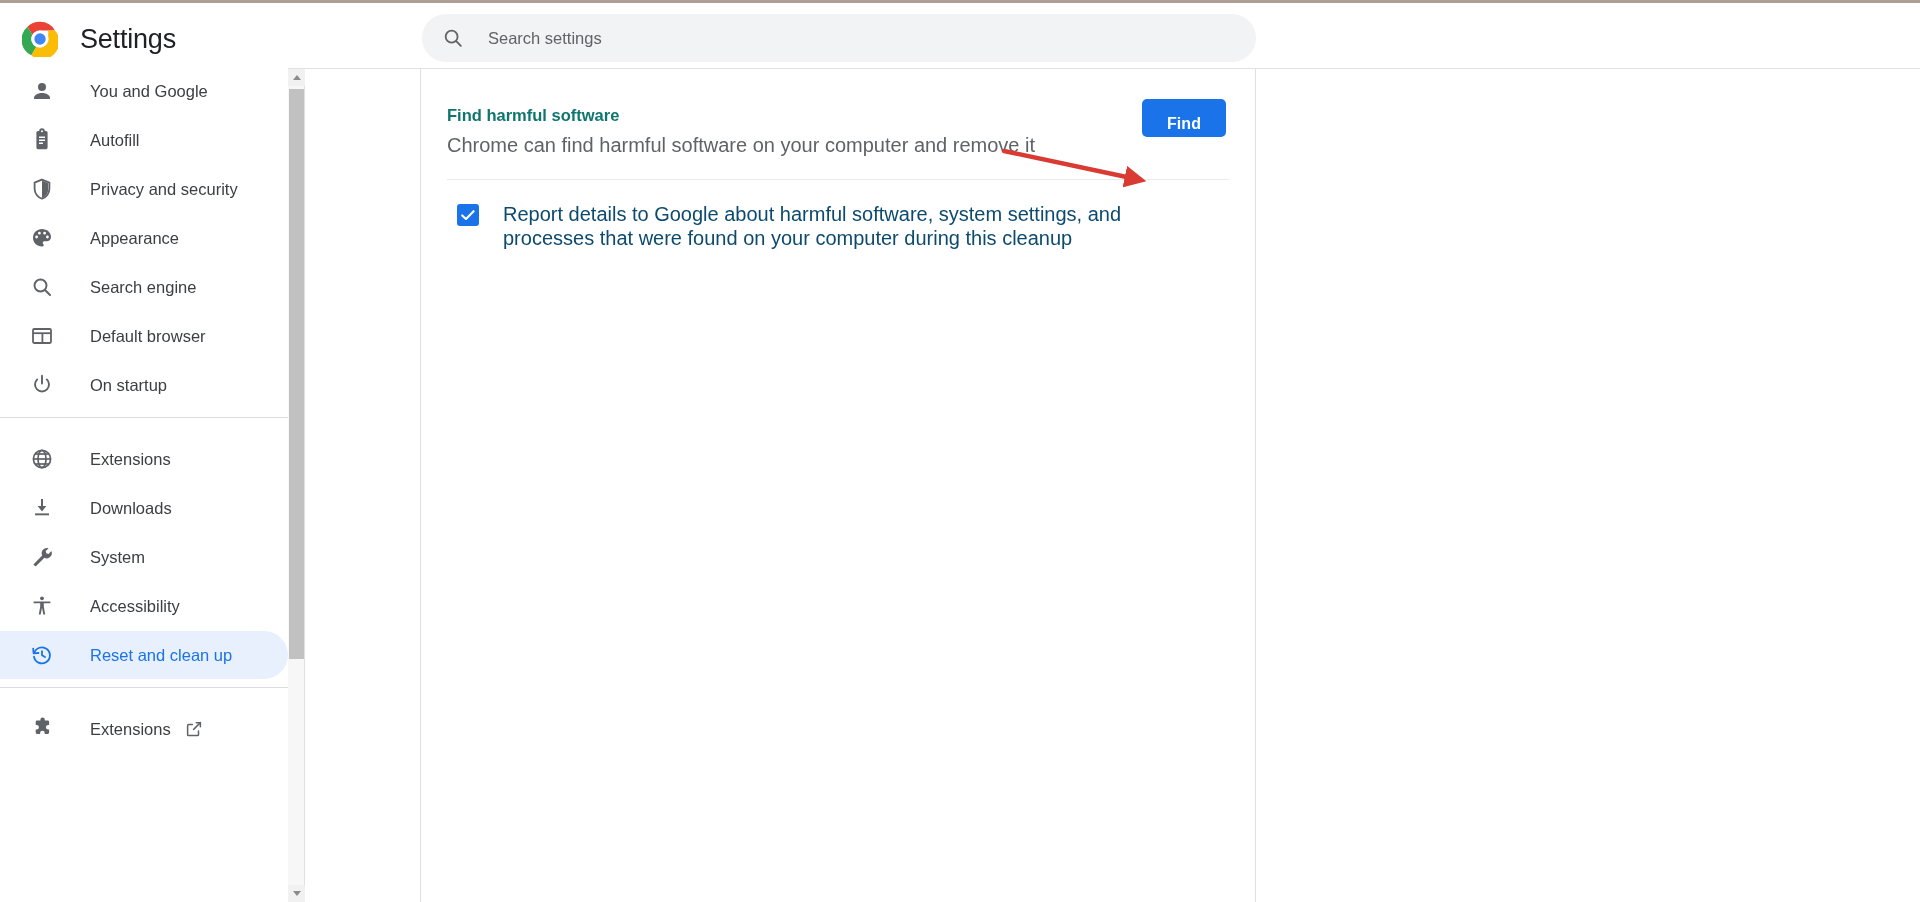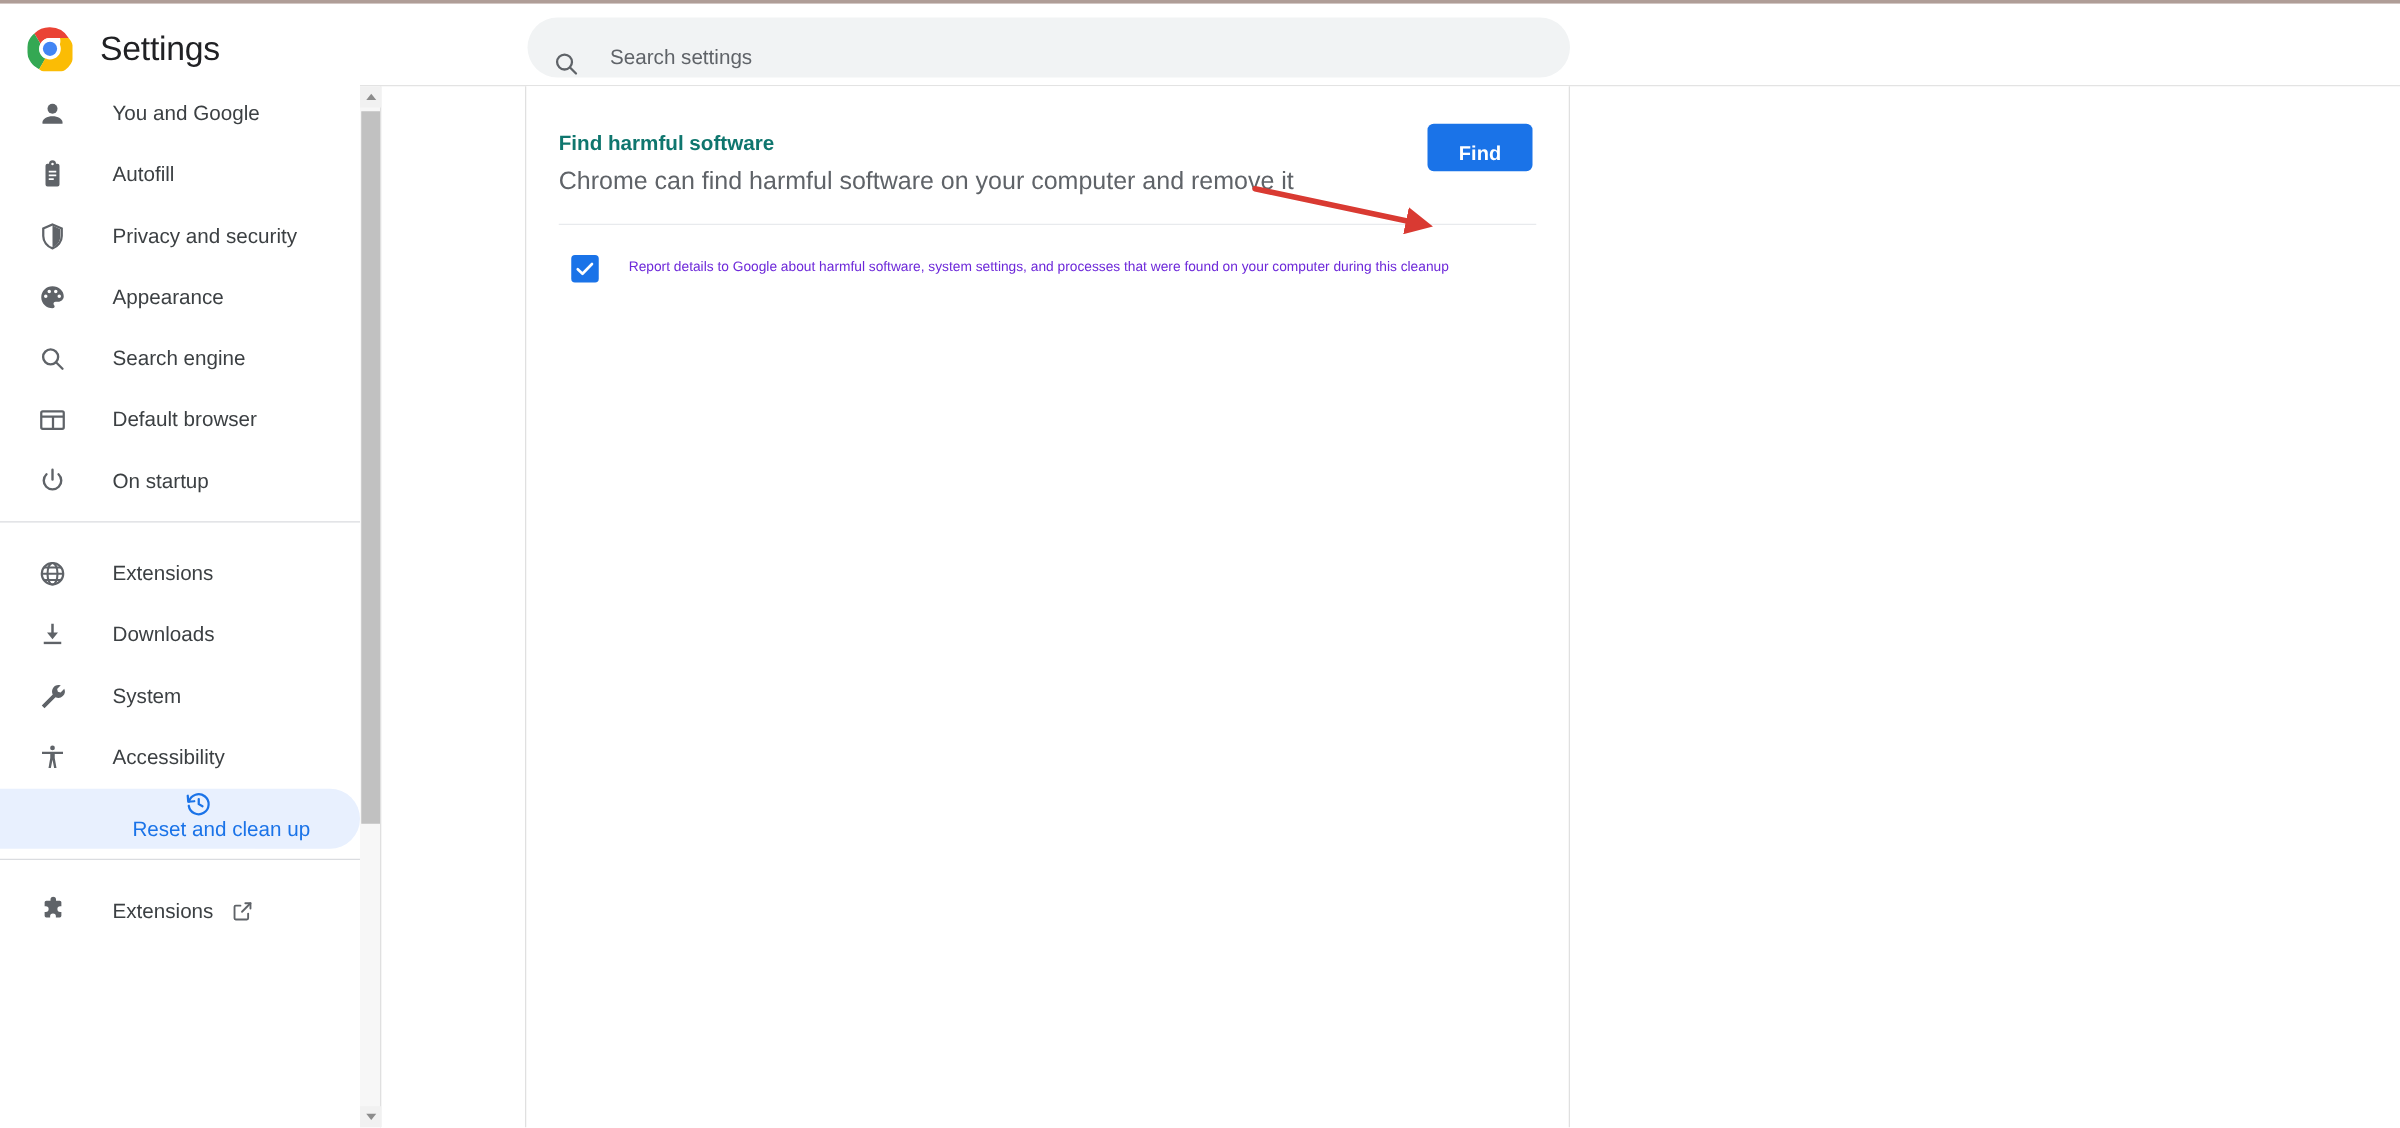--- a/index.html
+++ b/index.html
@@ -62,21 +62,21 @@
   }
   .search-wrap {
     position: absolute;
     left: 422px;
     top: 11px;
     width: 834px;
     height: 48px;
     background: #f1f3f4;
     border-radius: 24px;
     display: flex;
-    align-items: flex-end;
+    align-items: center;
   }
   .search-icon {
     margin-left: 20px;
     width: 22px;
     height: 22px;
     display: block;
     flex: 0 0 auto;
   }
   .search-input {
     border: none;
@@ -121,21 +121,20 @@
     color: #5f6368;
   }
   .nav-item .nav-label {
     margin-left: 36px;
     font-size: 16.5px;
     color: #3c4043;
     white-space: nowrap;
   }
   .nav-item.active {
     background: #e8f0fe;
-    flex-direction: column;
   }
   .nav-item.active .nav-label { color: #1a73e8; font-weight: 400; }
   .nav-item.active .nav-icon { color: #1a73e8; }
   .nav-sep {
     height: 1px;
     background: #dadce0;
     margin: 8px 0 8px 0;
   }
   .ext-link-icon {
     width: 18px;
@@ -284,22 +283,22 @@
     border-radius: 3px;
     background: #1a73e8;
     flex: 0 0 22px;
     margin-top: 2px;
     cursor: pointer;
     position: relative;
   }
   .checkbox svg { position: absolute; left: 2px; top: 2px; }
   .check-label {
     margin-left: 24px;
-    font-size: 11px;
-    color: #6d28d9;
+    font-size: 20px;
+    color: #0c4a6e;
     line-height: 24px;
     max-width: 712px;
   }
 
   
   .annot {
     position: absolute;
     left: 1000px;
     top: 145px;
     width: 160px;

